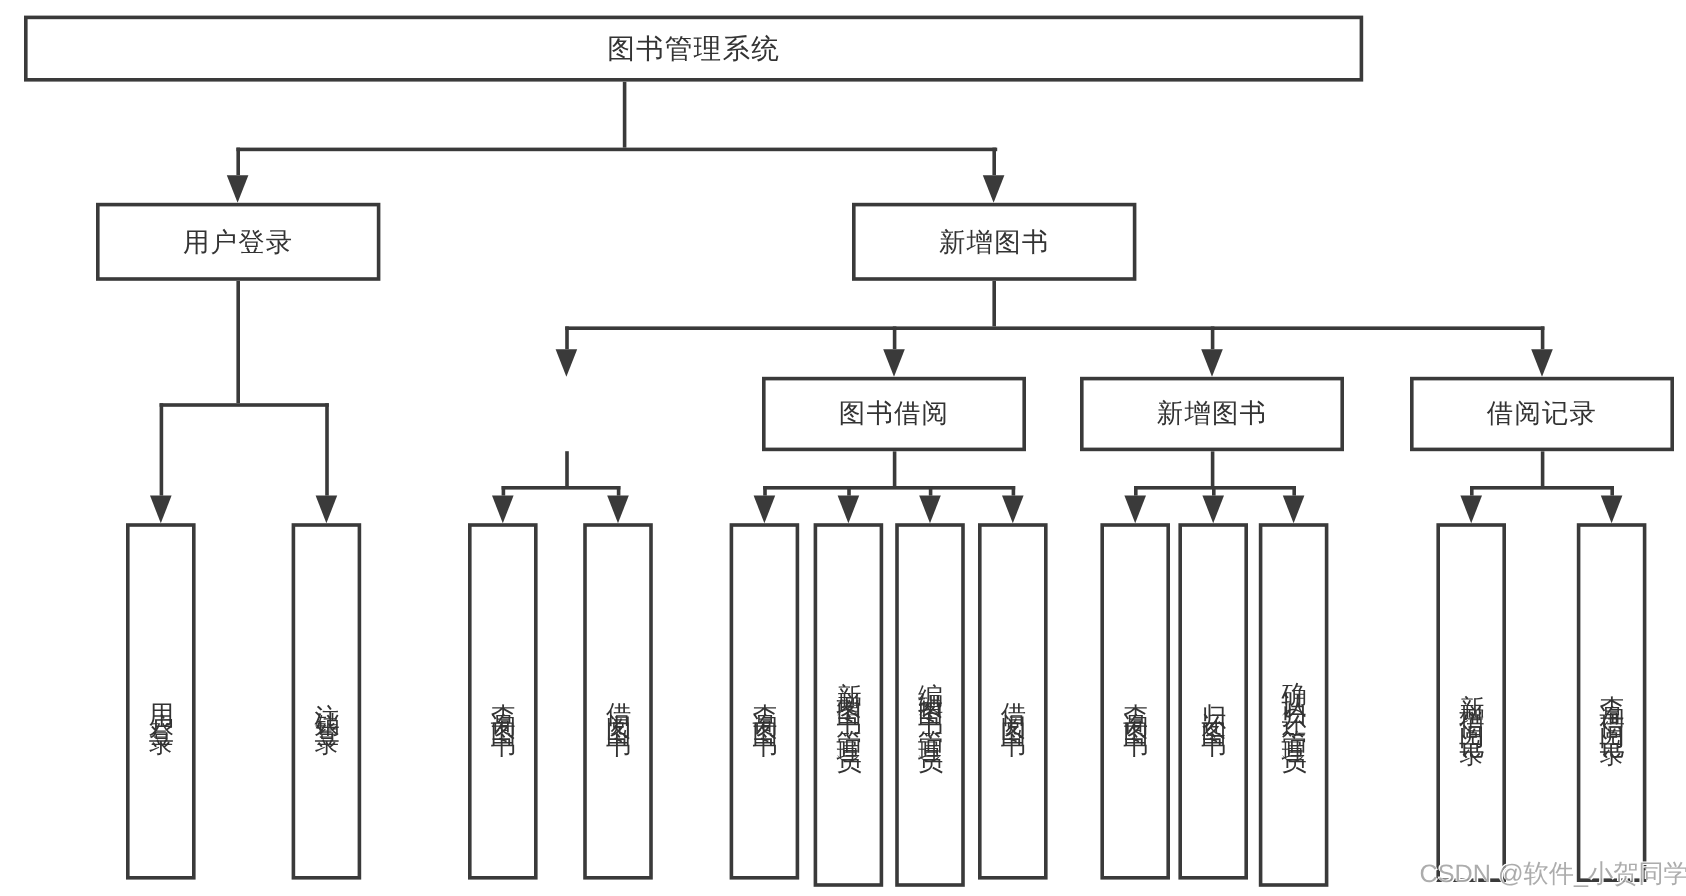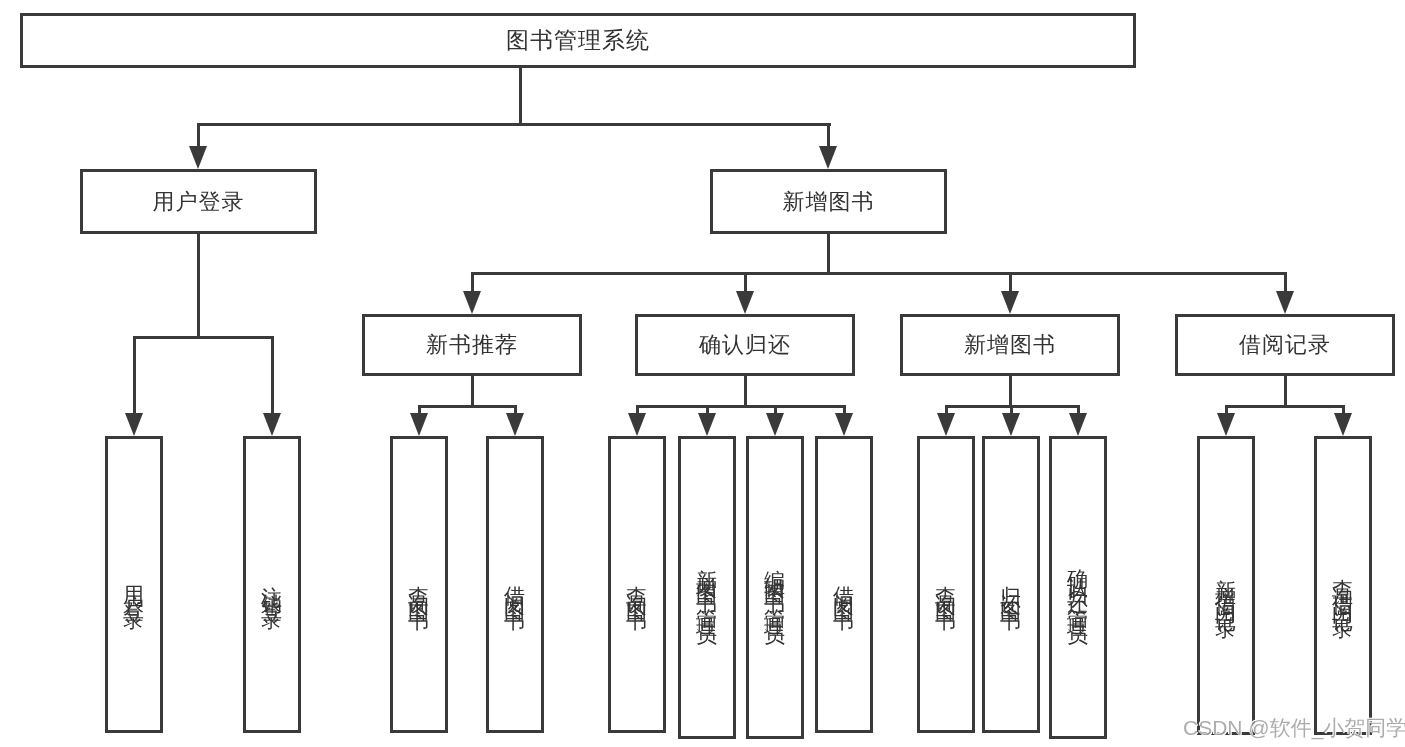--- a/index.html
+++ b/index.html
@@ -98,25 +98,22 @@
   <div class="hline" style="left:471px;top:272px;width:816px;"></div>
   <div class="vline" style="left:471px;top:272px;height:19px;"></div>
   <div class="arrow" style="left:463px;top:291px;"></div>
   <div class="vline" style="left:744px;top:272px;height:19px;"></div>
   <div class="arrow" style="left:736px;top:291px;"></div>
   <div class="vline" style="left:1009px;top:272px;height:19px;"></div>
   <div class="arrow" style="left:1001px;top:291px;"></div>
   <div class="vline" style="left:1284px;top:272px;height:19px;"></div>
   <div class="arrow" style="left:1276px;top:291px;"></div>
 
-  <div class="box" style="left:362px;top:314px;width:220px;height:62px;">
-    <span>新书推荐</span>
-  </div>
   <div class="box" style="left:635px;top:314px;width:220px;height:62px;">
-    <span>确认归还</span>
+    <span>图书借阅</span>
   </div>
   <div class="box" style="left:900px;top:314px;width:220px;height:62px;">
     <span>新增图书</span>
   </div>
   <div class="box" style="left:1175px;top:314px;width:220px;height:62px;">
     <span>借阅记录</span>
   </div>
 
   <div class="vline" style="left:471px;top:376px;height:29px;"></div>
   <div class="hline" style="left:418px;top:405px;width:99px;"></div>

